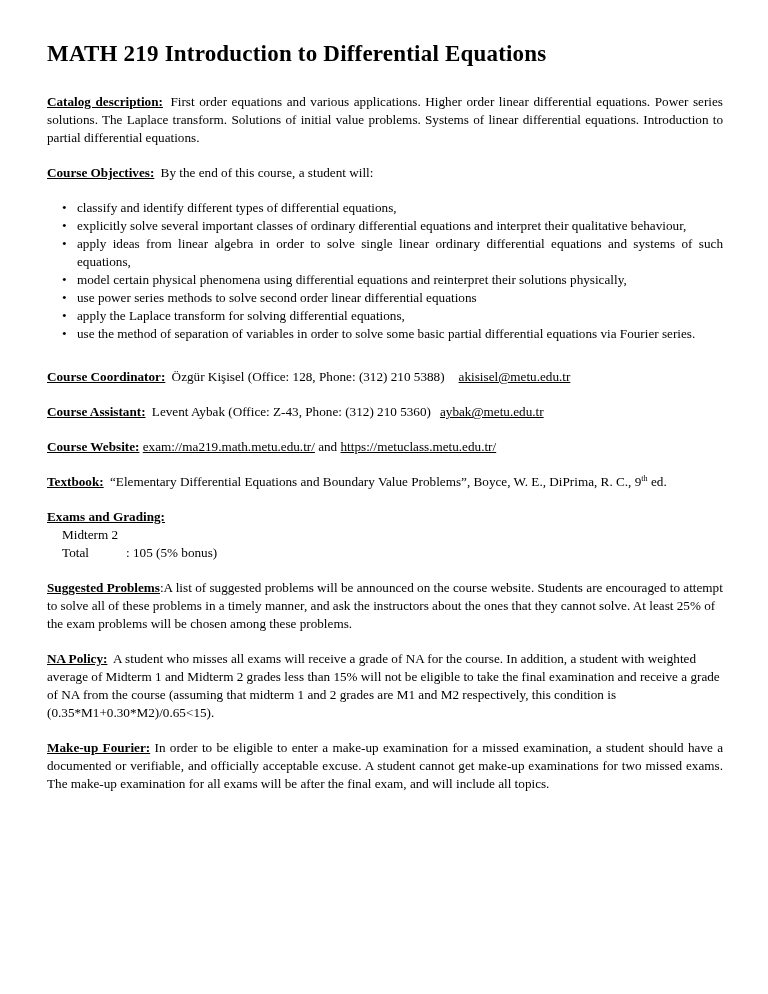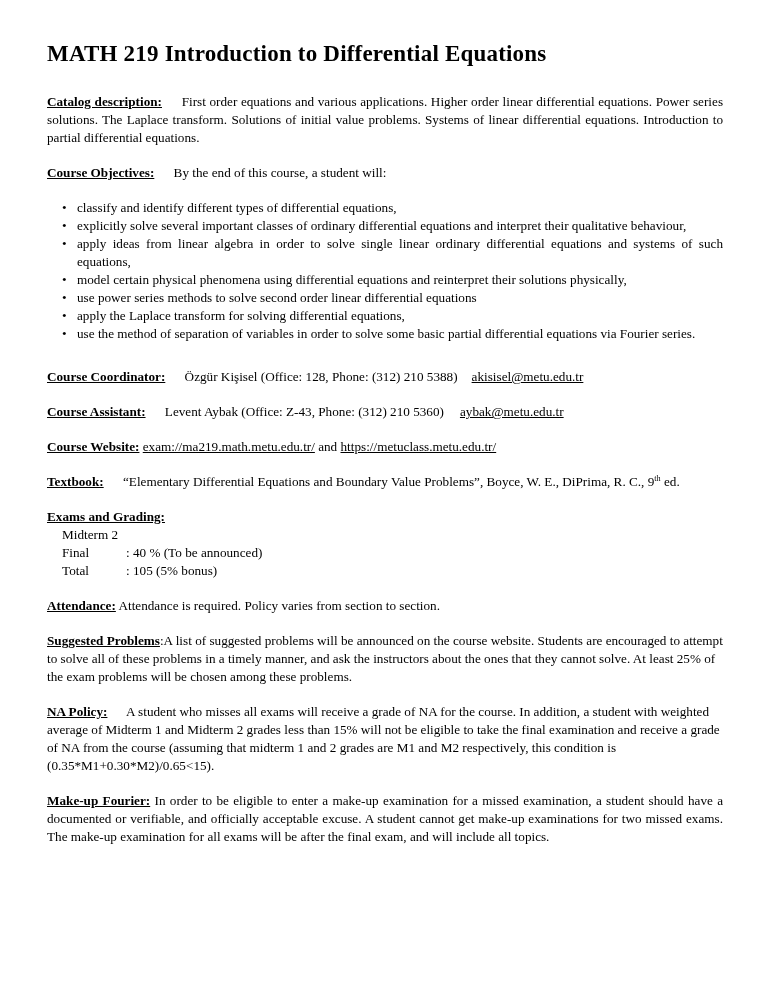--- a/index.html
+++ b/index.html
@@ -15,33 +15,33 @@
     padding: 40px 45px 20px 47px;
     overflow: hidden;
   }
   h1.doc-title {
     font-size: 23px; line-height: 28px; font-weight: bold;
     margin: 0 0 25px 0; letter-spacing: 0.2px;
   }
   .para { margin: 0 0 17px 0; }
   .just { text-align: justify; }
   .hd { font-weight: bold; text-decoration: underline; }
-  .gap2 { margin-right: 16px; }
+  .gap2 { margin-right: 3px; }
   .bullets { margin: 0 0 25px 0; padding-left: 15px; }
   .bullet { display: flex; text-align: justify; }
   .bullet .dot { width: 15px; flex: 0 0 15px; }
   .bullet .btext { flex: 1 1 auto; }
   .grading { margin: 0 0 17px 0; }
   .grow { display: flex; padding-left: 15px; }
   .gname { width: 64px; flex: 0 0 64px; }
   a.link {
     color: #000000; text-decoration: underline; cursor: pointer;
   }
   .email-gap-wide { margin-left: 14px; }
-  .email-gap { margin-left: 16px; }
+  .email-gap { margin-left: 9px; }
   sup { font-size: 0.62em; line-height: 0; vertical-align: super; }
 </style>
 </head>
 <body>
 
 <div class="page">
 
   <h1 class="doc-title">MATH 219 Introduction to Differential Equations</h1>
 
 
@@ -95,31 +95,25 @@
 
   <p class="para just"><span class="hd gap2">Textbook:</span>
     <span><span>“Elementary Differential Equations and Boundary Value Problems”, Boyce, W. E., DiPrima, R. C., 9</span><sup>th</sup><span> ed.</span></span></p>
 
   <div class="grading">
     <div><span class="hd">Exams and Grading:</span></div>
     <div class="grow">
         <span class="gname">Midterm 2</span>
       </div>
     <div class="grow">
-        <span class="gname">Final</span>
-        <span><span>: 40 % (To be announced)</span><sup></sup><span></span></span>
-      </div>
-    <div class="grow">
         <span class="gname">Total</span>
         <span><span>: 105 (5% bonus)</span><sup></sup><span></span></span>
       </div>
   </div>
 
-  <p class="para"><span class="hd">Attendance:</span>
-    <span>Attendance is required. Policy varies from section to section.</span></p>
 
   <p class="para"><span class="hd">Suggested Problems</span><span>:A list of suggested problems will be announced on the course website. Students are encouraged to attempt to solve all of these problems in a timely manner, and ask the instructors about the ones that they cannot solve. At least 25% of the exam problems will be chosen among these problems.</span></p>
 
   <p class="para"><span class="hd gap2">NA Policy:</span>
     <span>A student who misses all exams will receive a grade of NA for the course. In addition, a student with weighted average of Midterm 1 and Midterm 2 grades less than 15% will not be eligible to take the final examination and receive a grade of NA from the course (assuming that midterm 1 and 2 grades are M1 and M2 respectively, this condition is (0.35*M1+0.30*M2)/0.65&lt;15).</span></p>
 
   <p class="para just"><span class="hd">Make-up Fourier:</span>
     <span>In order to be eligible to enter a make-up examination for a missed examination, a student should have a documented or verifiable, and officially acceptable excuse. A student cannot get make-up examinations for two missed exams. The make-up examination for all exams will be after the final exam, and will include all topics.</span></p>
 
 </div>

